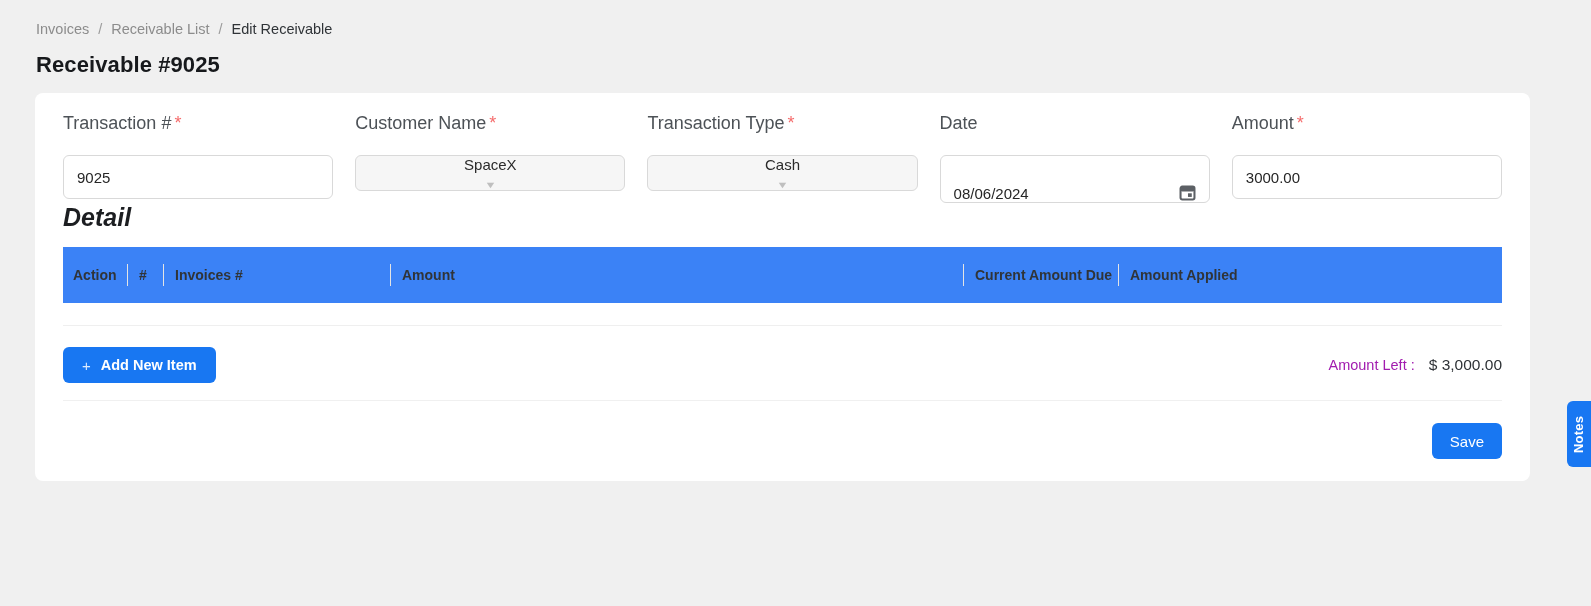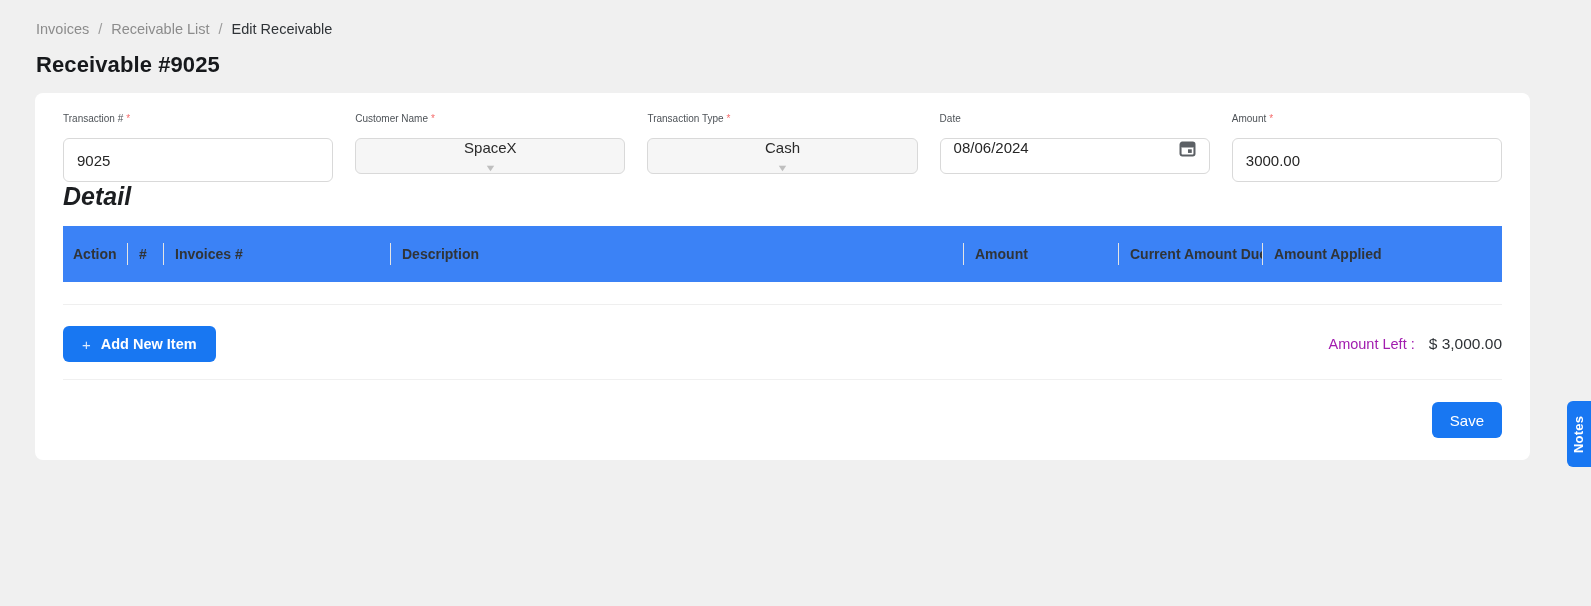--- a/index.html
+++ b/index.html
@@ -27,44 +27,44 @@
     margin: 15px 61px 0 -1px;
     width: 1495px;
     background: #ffffff;
     border-radius: 8px;
     padding: 20px 28px 22px 28px;
   }
 
   
   .form-row { display: flex; gap: 22px; }
   .field { flex: 1 1 0; min-width: 0; }
-  .field-label { font-size: 10px; color: #4d5257; margin-bottom: 14px; }
+  .field-label { font-size: 18px; color: #4d5257; margin-bottom: 21px; }
   .req { color: #f56c6c; margin-left: 3px; }
   .text-input {
     width: 100%; height: 44px;
     border: 1px solid #d9d9d9; border-radius: 6px;
     padding: 0 13px; font-size: 15px; color: #262626;
     font-family: "Liberation Sans", sans-serif;
     background: #fff; outline: none;
   }
   .select-box {
     width: 100%; height: 36px;
     border: 1px solid #d9d9d9; border-radius: 6px;
     background: #f6f6f6;
     display: flex; align-items: center; justify-content: space-between;
     padding: 0 13px; font-size: 15px; color: #2b2b2b;
     cursor: not-allowed;
     flex-direction: column;
   }
   .chevron { color: #bfbfbf; font-size: 9px; transform: scaleX(1.4); }
   .date-box {
-    width: 100%; height: 36px;
+    width: 100%; height: 48px;
     border: 1px solid #d9d9d9; border-radius: 6px;
     background: #fff;
-    display: flex; align-items: flex-start; justify-content: space-between;
+    display: flex; align-items: flex-end; justify-content: space-between;
     padding: 0 12px 0 13px; font-size: 15px; color: #262626;
   }
   .cal-icon { display: inline-flex; cursor: pointer; }
 
   
   .detail-heading { font-size: 25px; font-weight: 600; color: #1c1e21; font-style: italic; }
 
   .detail-table { margin-top: 15px; width: 1439px; }
   .thead {
     display: grid;
@@ -201,21 +201,20 @@
 
     </div>
 
     <h2 class="detail-heading">Detail</h2>
 
     <div class="detail-table">
       <div class="thead">
         <div class="th">Action</div>
         <div class="th">#</div>
         <div class="th">Invoices #</div>
-        <div class="th">Description</div>
         <div class="th">Amount</div>
         <div class="th">Current Amount Due</div>
         <div class="th">Amount Applied</div>
       </div>
       <div class="tbody-empty"></div>
     </div>
 
     <div class="items-row">
       <button class="add-btn">
         <span class="plus">+</span>

